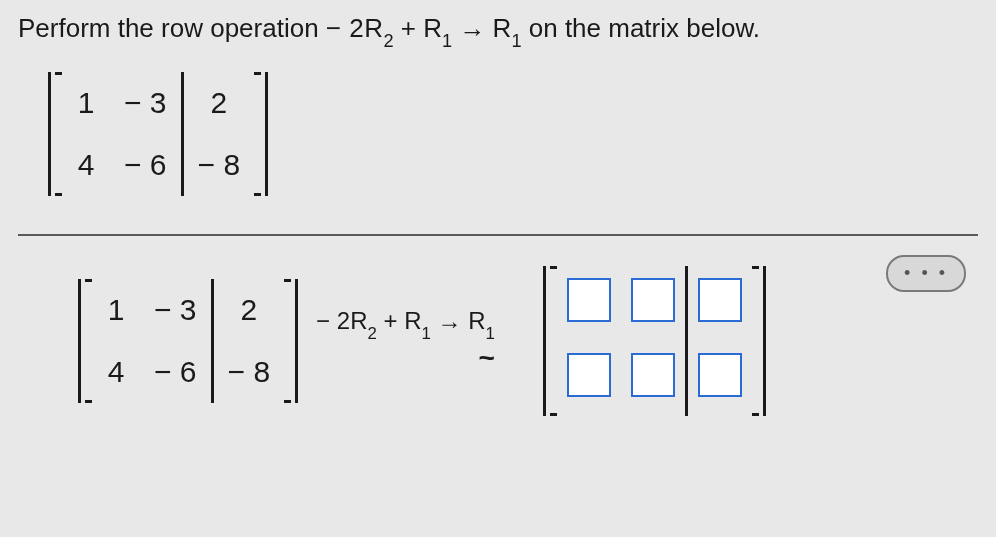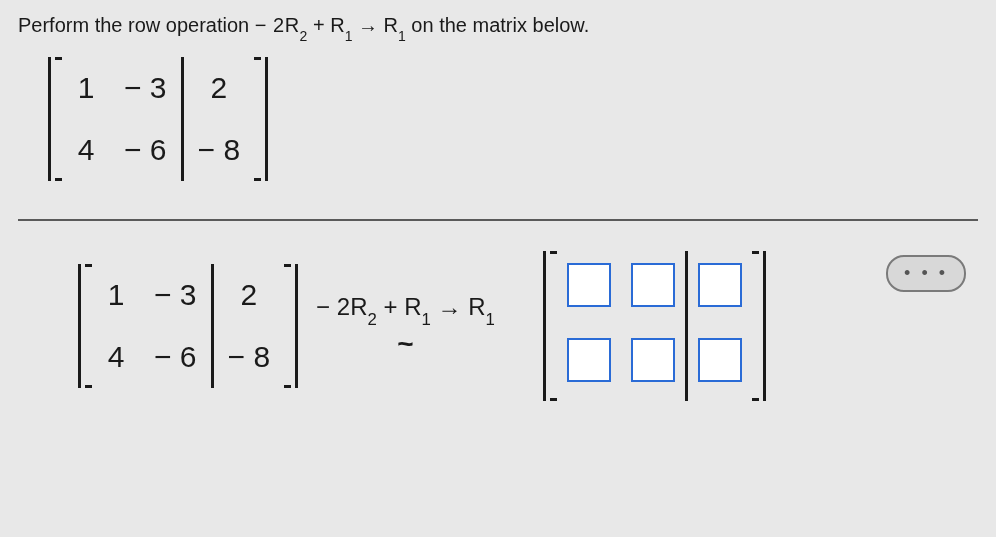--- a/index.html
+++ b/index.html
@@ -6,22 +6,22 @@
     body {
       width: 996px;
       height: 537px;
       background: #e8e8e8;
       font-family: Arial, Helvetica, sans-serif;
       color: #1a1a1a;
       padding: 12px 18px;
       position: relative;
     }
     .instruction {
-      font-size: 20px;
-      margin-bottom: 16px;
+      font-size: 26px;
+      margin-bottom: 22px;
       line-height: 1.3;
     }
     .sub { font-size: 0.7em; vertical-align: sub; position: relative; top: 4px;}
     .neg { letter-spacing: 0.5px; }
     .matrix-wrap {
       display: inline-flex;
       align-items: stretch;
       margin-left: 30px;
     }
     .bracket {
@@ -79,21 +79,21 @@
     .row2 {
       display: flex;
       align-items: center;
       gap: 18px;
       margin-top: 30px;
       margin-left: 30px;
     }
     .transform {
       display: flex;
       flex-direction: column;
-      align-items: center;
+      align-items: flex-end;
       font-size: 24px;
       gap: 2px;
     }
     .tilde { font-size: 28px; font-weight: bold; }
     .input-cell {
       display: inline-block;
       width: 44px;
       height: 44px;
       border: 2px solid #2a6bd6;
       background: #fff;

